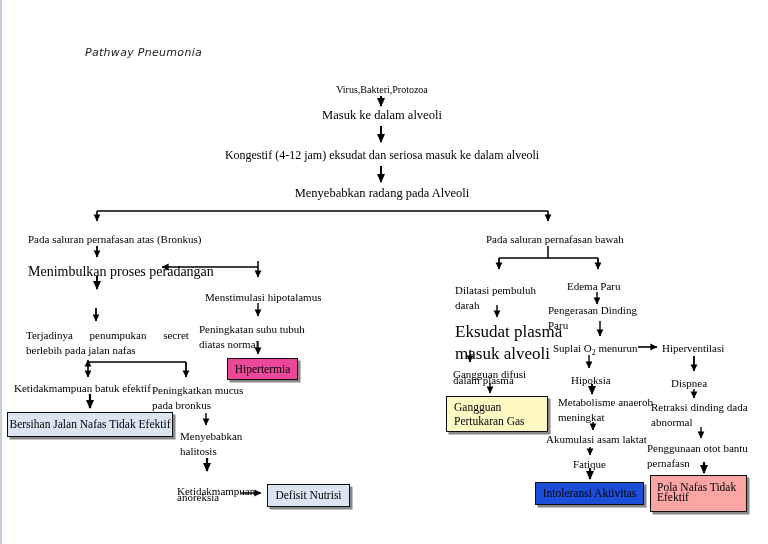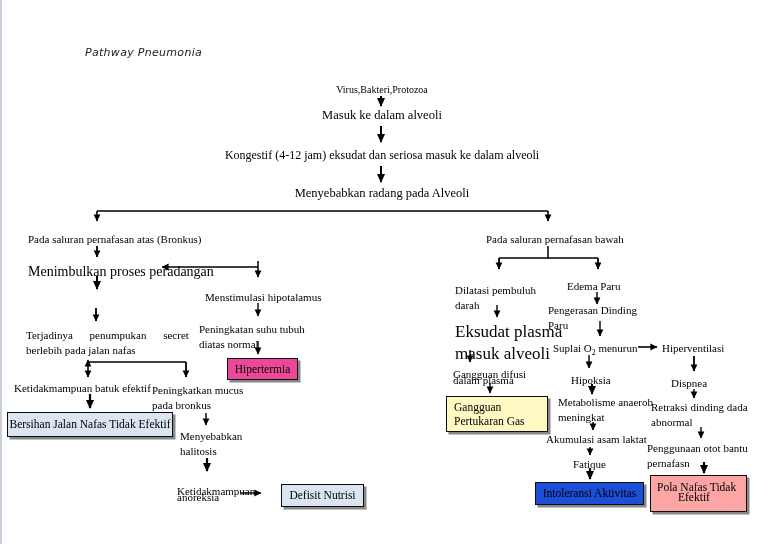--- a/index.html
+++ b/index.html
@@ -179,21 +179,21 @@
       <div class="ln">pada bronkus</div>
     </div>
     <div class="node" style="left: 180px; top: 429px; font-size: 11px;">
       <div class="ln">Menyebabkan</div>
       <div class="ln">halitosis</div>
     </div>
     <div class="node" style="left: 177px; top: 484px; font-size: 11px;">
       <div class="ln">Ketidakmampuan</div>
       <div class="ln" style="margin-top: -9px;">anoreksia</div>
     </div>
-    <div class="box center" style="left: 281px; top: 484px; width: 83px; height: 23px; font-size: 11.5px; background: rgb(219, 229, 241); border-color: rgb(13, 13, 13);">
+    <div class="box center" style="left: 267px; top: 484px; width: 83px; height: 23px; font-size: 11.5px; background: rgb(219, 229, 241); border-color: rgb(13, 13, 13);">
       <div class="ln">Defisit Nutrisi</div>
     </div>
     <div class="node" style="left: 205px; top: 290px; font-size: 11px;">
       <div class="ln">Menstimulasi hipotalamus</div>
     </div>
     <div class="node" style="left: 199px; top: 322px; font-size: 11px;">
       <div class="ln">Peningkatan suhu tubuh</div>
       <div class="ln">diatas normal</div>
     </div>
     <div class="box center" style="left: 227px; top: 358px; width: 71px; height: 22px; font-size: 11.5px; background: #ec4899; border-color: rgb(13, 13, 13);">
@@ -253,15 +253,15 @@
     <div class="node" style="left: 651px; top: 400px; font-size: 11px;">
       <div class="ln">Retraksi dinding dada</div>
       <div class="ln">abnormal</div>
     </div>
     <div class="node" style="left: 647px; top: 441px; font-size: 11px;">
       <div class="ln">Penggunaan otot bantu</div>
       <div class="ln">pernafasn</div>
     </div>
     <div class="box" style="left: 650px; top: 475px; width: 97px; height: 37px; font-size: 11.5px; padding-left: 6px; padding-top: 4px; background: #fca5a5; border-color: rgb(13, 13, 13);">
       <div class="ln">Pola Nafas Tidak</div>
-      <div class="ln" style="margin-top: -4px; margin-left: 21px;">Efektif</div>
+      <div class="ln" style="margin-top: -4px;">Efektif</div>
     </div>
   </div>
 
 </body></html>

